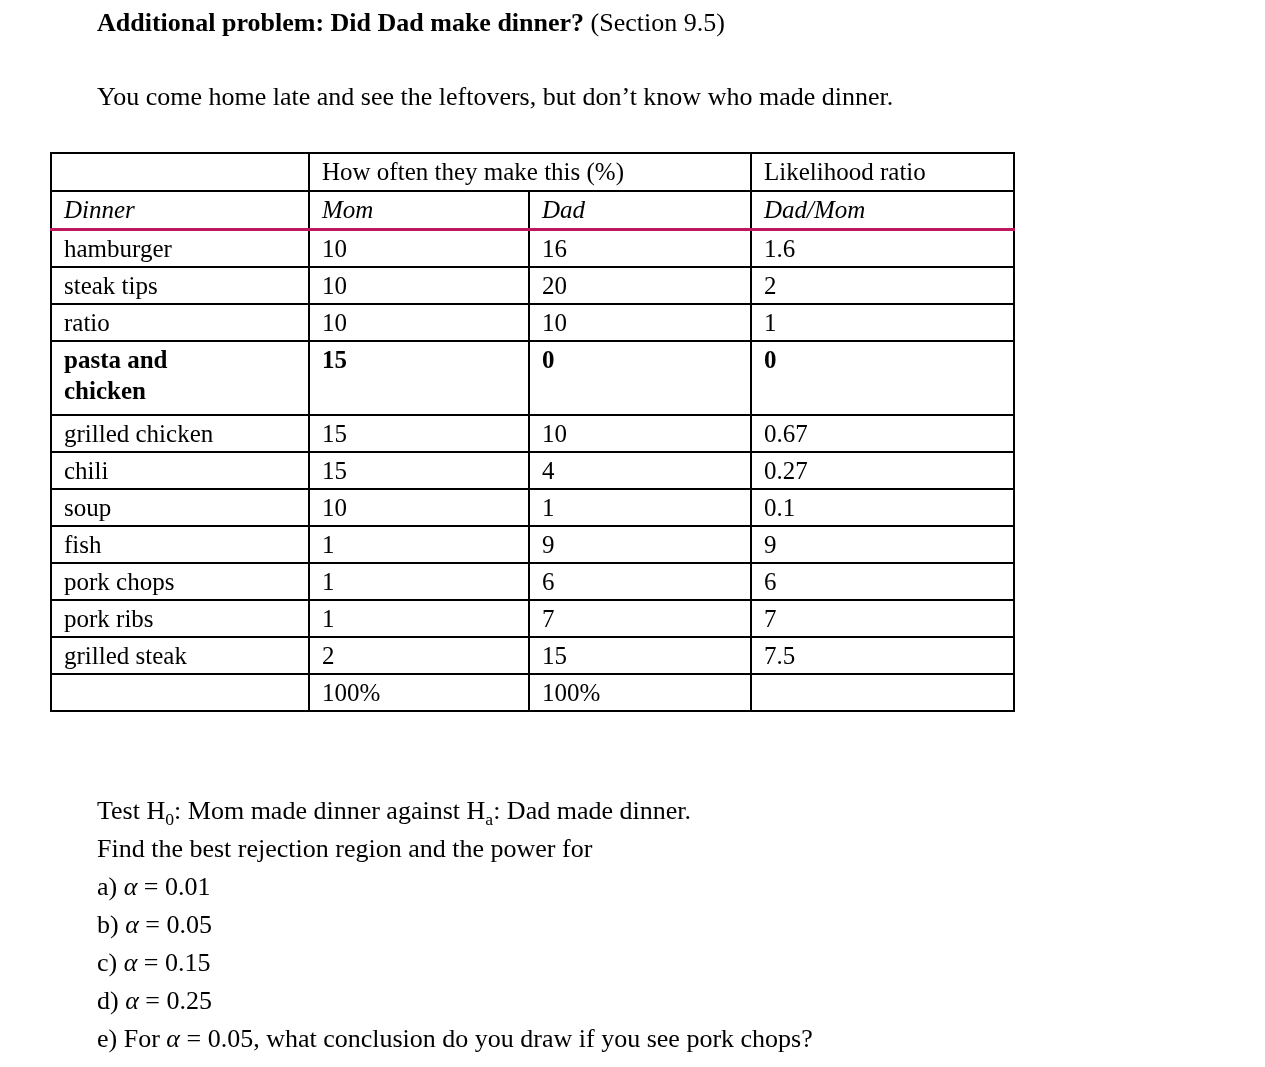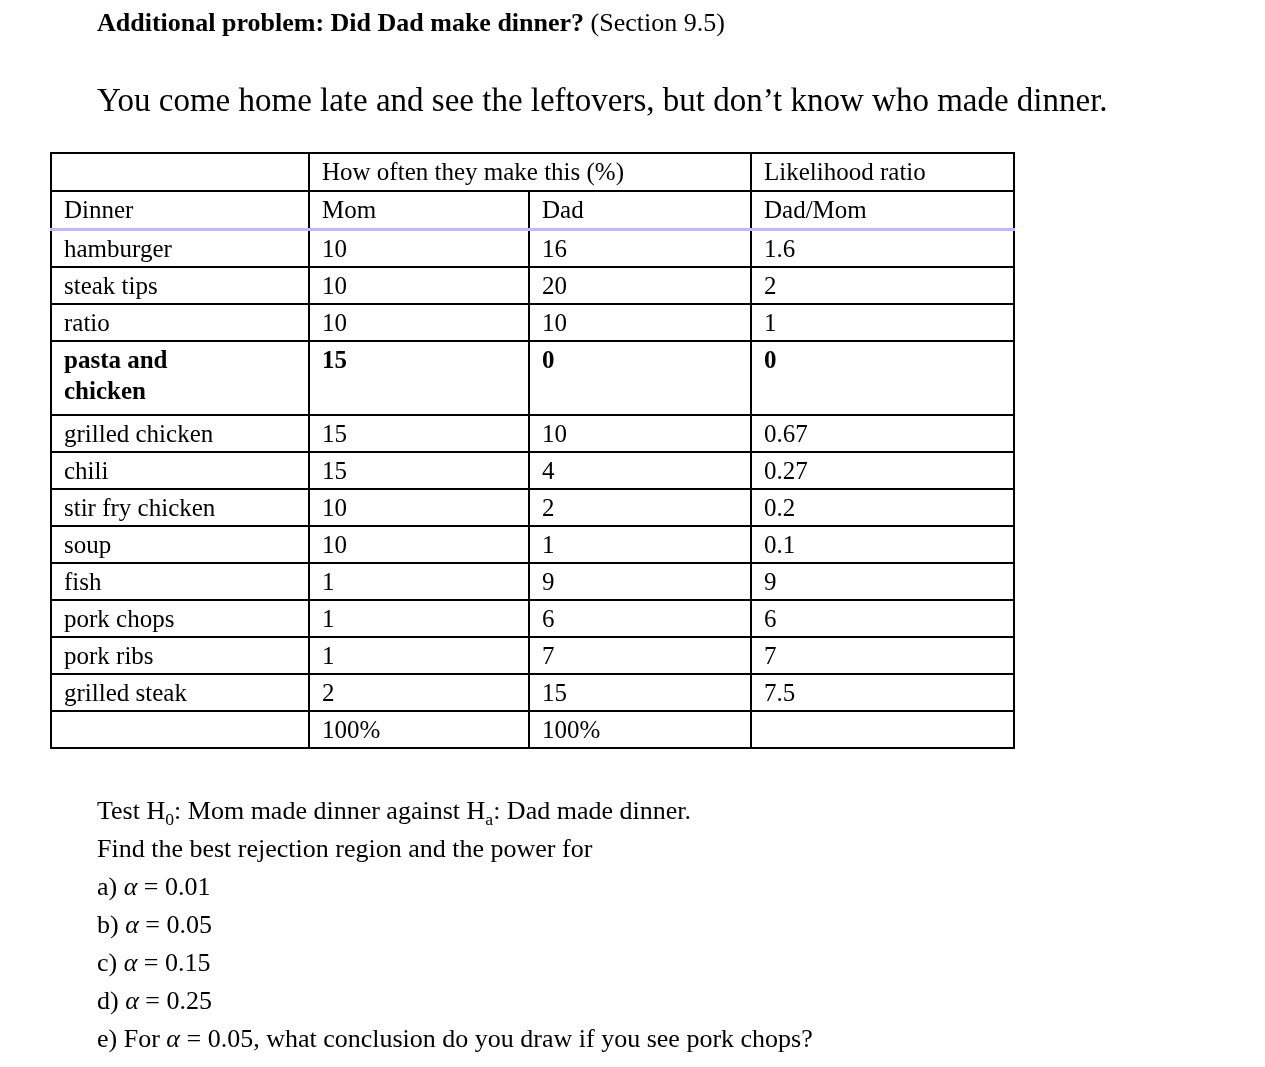--- a/index.html
+++ b/index.html
@@ -8,36 +8,36 @@
     width: 1265px; height: 1067px;
     position: relative;
     font-family: "Liberation Serif", serif;
     color: #000;
   }
   .page { position: absolute; inset: 0; }
 
   .title { position: absolute; left: 97px; top: 8px; font-size: 26px; white-space: nowrap; }
   .title .b { font-weight: bold; }
 
-  .intro { position: absolute; left: 97px; top: 82px; font-size: 33px; white-space: nowrap; }
+  .intro { position: absolute; left: 97px; top: 82px; font-size: 26px; white-space: nowrap; }
 
   table.tbl {
     position: absolute; left: 50px; top: 152px;
     width: 963px; border-collapse: collapse; table-layout: fixed;
   }
   table.tbl td {
     border: 2px solid #000;
     font-size: 25px; line-height: 31px;
     padding: 2px 16px 2px 12px;
     vertical-align: top; text-align: left;
     overflow: hidden;
   }
   tr.r1 td { height: 38px; }
   td.hdr-ratio { border-bottom: none; }
-  tr.r2 td { border-top: none; border-bottom: 3px solid #c4b5fd; height: 38px; }
+  tr.r2 td { border-top: none; border-bottom: 3px solid #be185d; height: 38px; font-style: italic; }
   tr.drow td { height: 37px; }
   tr.tall td { height: 74px; font-weight: bold; }
   tr.total td { height: 24px; margin-left: 14px; }
   td.c-dinner { white-space: pre-line; }
 
   .questions { position: absolute; left: 97px; top: 792px; font-size: 26px; }
   .qline { line-height: 38px; white-space: nowrap; }
   .qline sub { font-size: 68%; line-height: 0; }
   .qline i.alpha { font-style: italic; font-family: "Liberation Serif", serif; }
 </style>
@@ -103,26 +103,20 @@
       <td>10</td>
       <td>0.67</td>
     </tr>
     <tr class="drow">
       <td class="c-dinner">chili</td>
       <td>15</td>
       <td>4</td>
       <td>0.27</td>
     </tr>
     <tr class="drow">
-      <td class="c-dinner">stir fry chicken</td>
-      <td>10</td>
-      <td>2</td>
-      <td>0.2</td>
-    </tr>
-    <tr class="drow">
       <td class="c-dinner">soup</td>
       <td>10</td>
       <td>1</td>
       <td>0.1</td>
     </tr>
     <tr class="drow">
       <td class="c-dinner">fish</td>
       <td>1</td>
       <td>9</td>
       <td>9</td>

